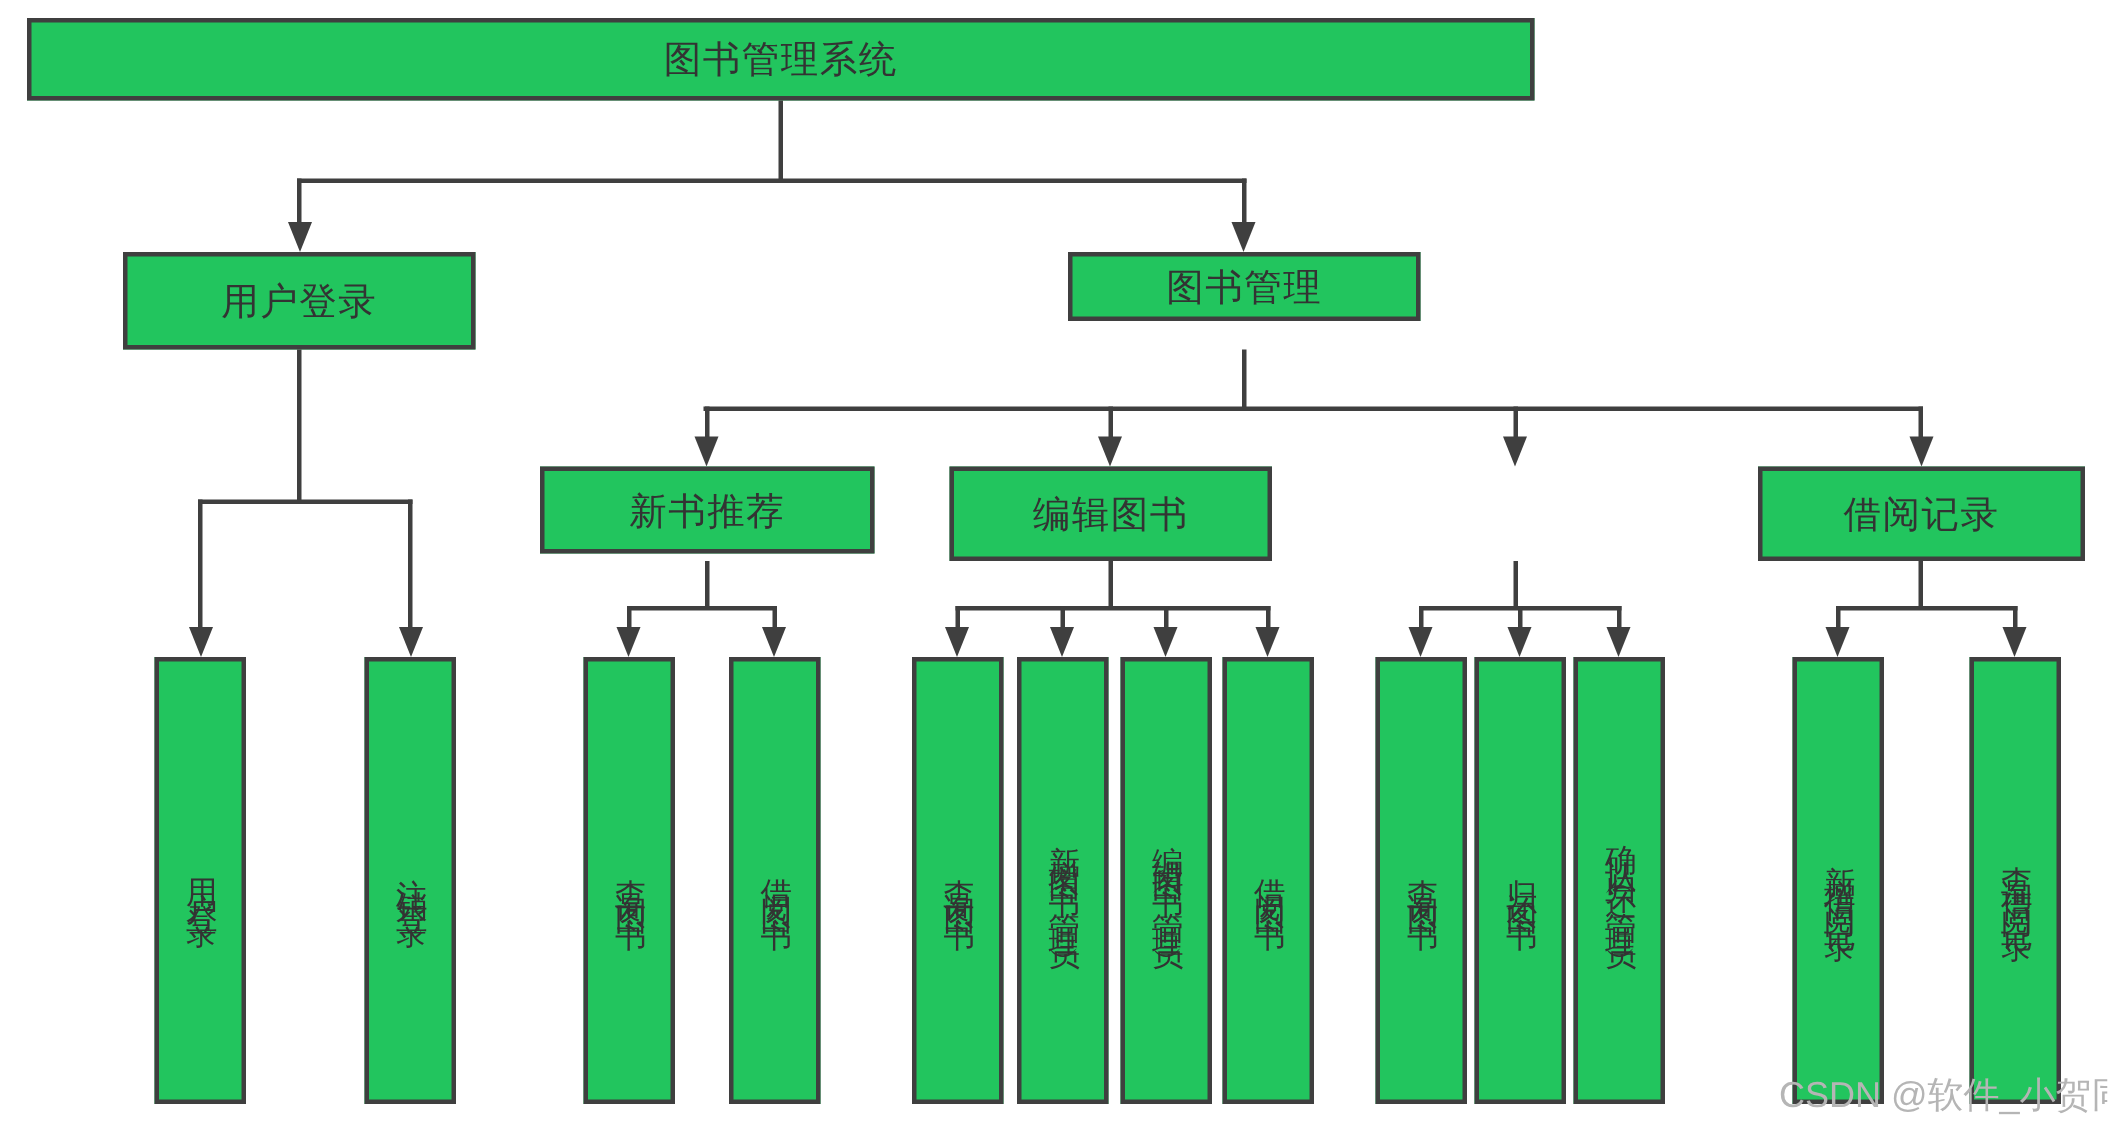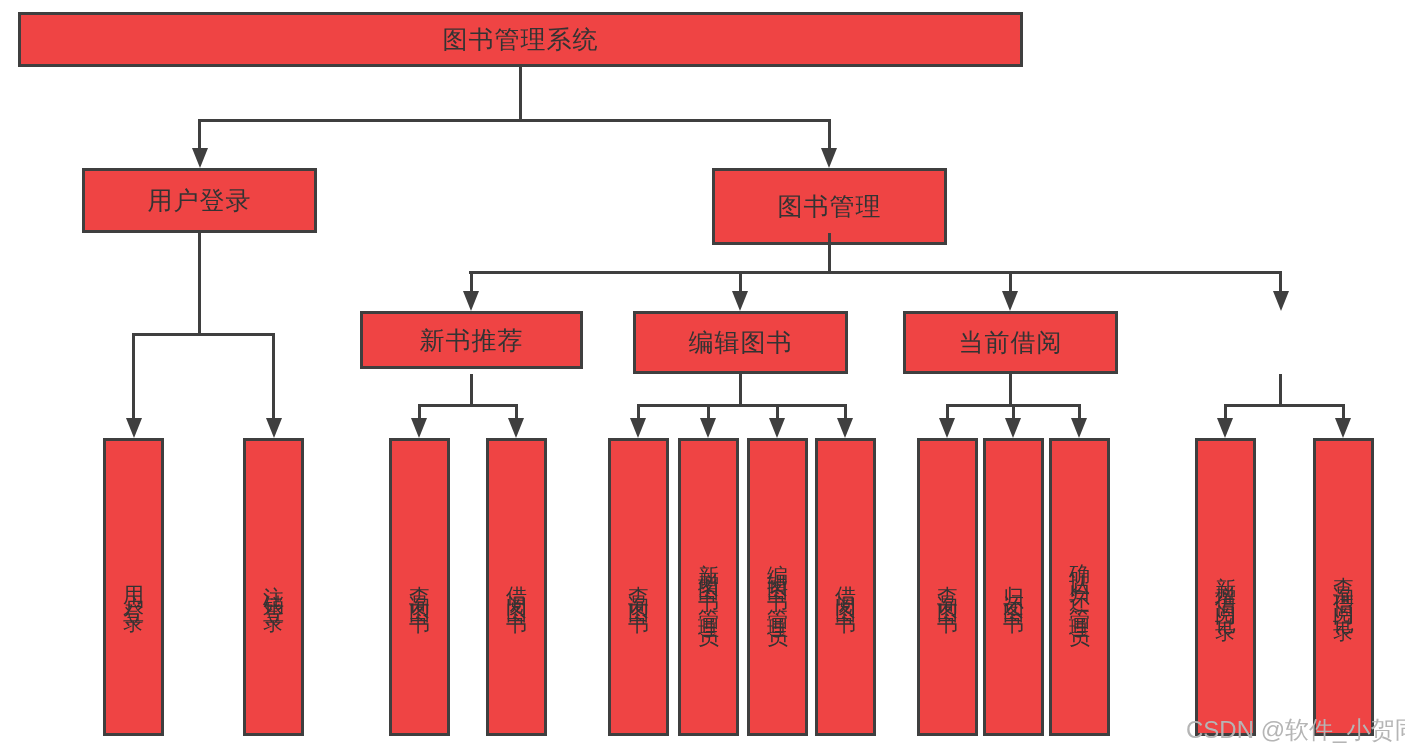--- a/index.html
+++ b/index.html
@@ -1,21 +1,21 @@
 <!DOCTYPE html>
 <html><head>
 <meta charset="utf-8">
 <style>
   html,body{margin:0;padding:0;background:#fff;}
   .canvas{
     position:relative;width:1405px;height:747px;background:#ffffff;
     font-family:"Liberation Sans",sans-serif;color:#333333;overflow:hidden;
   }
   .box{
-    position:absolute;border:3px solid #3f3f3f;background:#ef4444;
+    position:absolute;border:3px solid #3f3f3f;background:#22c55e;
     display:flex;align-items:center;justify-content:center;box-sizing:border-box;
   }
   .hlabel{font-size:25px;letter-spacing:1px;white-space:nowrap;}
   .vtext{
     writing-mode:vertical-rl;text-orientation:mixed;
     font-size:21px;letter-spacing:9px;white-space:nowrap;
   }
   .line{position:absolute;background:#3f3f3f;}
   .arrow{
     position:absolute;width:0;height:0;
@@ -39,21 +39,21 @@
   <div class="line" style="left:519px;top:67px;width:3px;height:53px;"></div>
   <div class="line" style="left:198px;top:119px;width:633px;height:3px;"></div>
   <div class="line" style="left:198px;top:119px;width:3px;height:33px;"></div>
   <div class="arrow" style="left:192px;top:148px;"></div>
   <div class="line" style="left:828px;top:119px;width:3px;height:33px;"></div>
   <div class="arrow" style="left:821px;top:148px;"></div>
 
   <div class="box" style="left:82px;top:168px;width:235px;height:65px;">
     <span class="hlabel">用户登录</span>
   </div>
-  <div class="box" style="left:712px;top:168px;width:235px;height:77px;">
+  <div class="box" style="left:712px;top:168px;width:235px;height:46px;">
     <span class="hlabel">图书管理</span>
   </div>
 
   <div class="line" style="left:198px;top:233px;width:3px;height:102px;"></div>
   <div class="line" style="left:132px;top:333px;width:143px;height:3px;"></div>
   <div class="line" style="left:132px;top:333px;width:3px;height:87px;"></div>
   <div class="arrow" style="left:126px;top:418px;"></div>
   <div class="line" style="left:272px;top:333px;width:3px;height:87px;"></div>
   <div class="arrow" style="left:266px;top:418px;"></div>
 
@@ -67,22 +67,22 @@
   <div class="arrow" style="left:1002px;top:291px;"></div>
   <div class="line" style="left:1279px;top:271px;width:3px;height:22px;"></div>
   <div class="arrow" style="left:1273px;top:291px;"></div>
 
   <div class="box" style="left:360px;top:311px;width:223px;height:58px;">
     <span class="hlabel">新书推荐</span>
   </div>
   <div class="box" style="left:633px;top:311px;width:215px;height:63px;">
     <span class="hlabel">编辑图书</span>
   </div>
-  <div class="box" style="left:903px;top:311px;width:215px;height:63px;">
-    <span class="hlabel">当前借阅</span>
+  <div class="box" style="left:1172px;top:311px;width:218px;height:63px;">
+    <span class="hlabel">借阅记录</span>
   </div>
 
   <div class="line" style="left:470px;top:374px;width:3px;height:32px;"></div>
   <div class="line" style="left:418px;top:404px;width:100px;height:3px;"></div>
   <div class="line" style="left:418px;top:404px;width:3px;height:16px;"></div>
   <div class="arrow" style="left:411px;top:418px;"></div>
   <div class="line" style="left:515px;top:404px;width:3px;height:16px;"></div>
   <div class="arrow" style="left:508px;top:418px;"></div>
 
   <div class="line" style="left:739px;top:374px;width:3px;height:32px;"></div>

